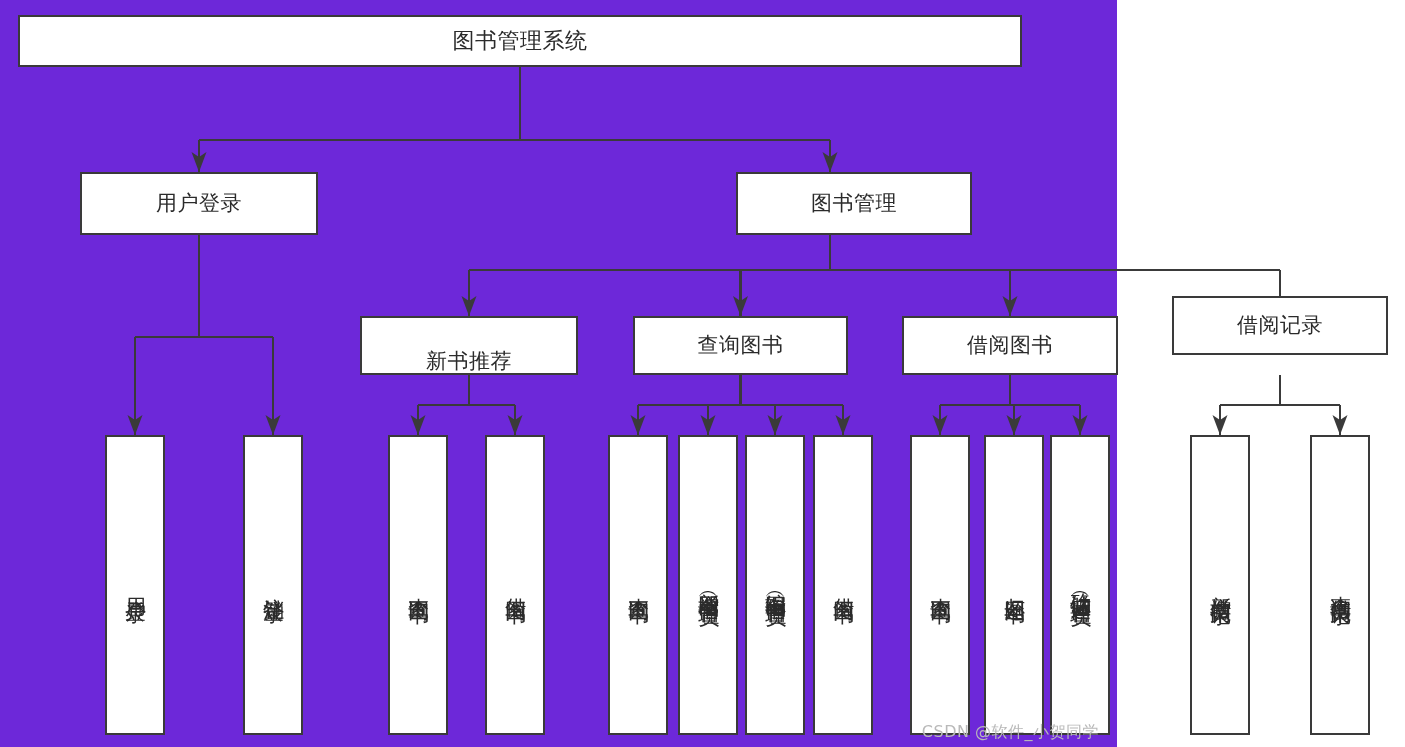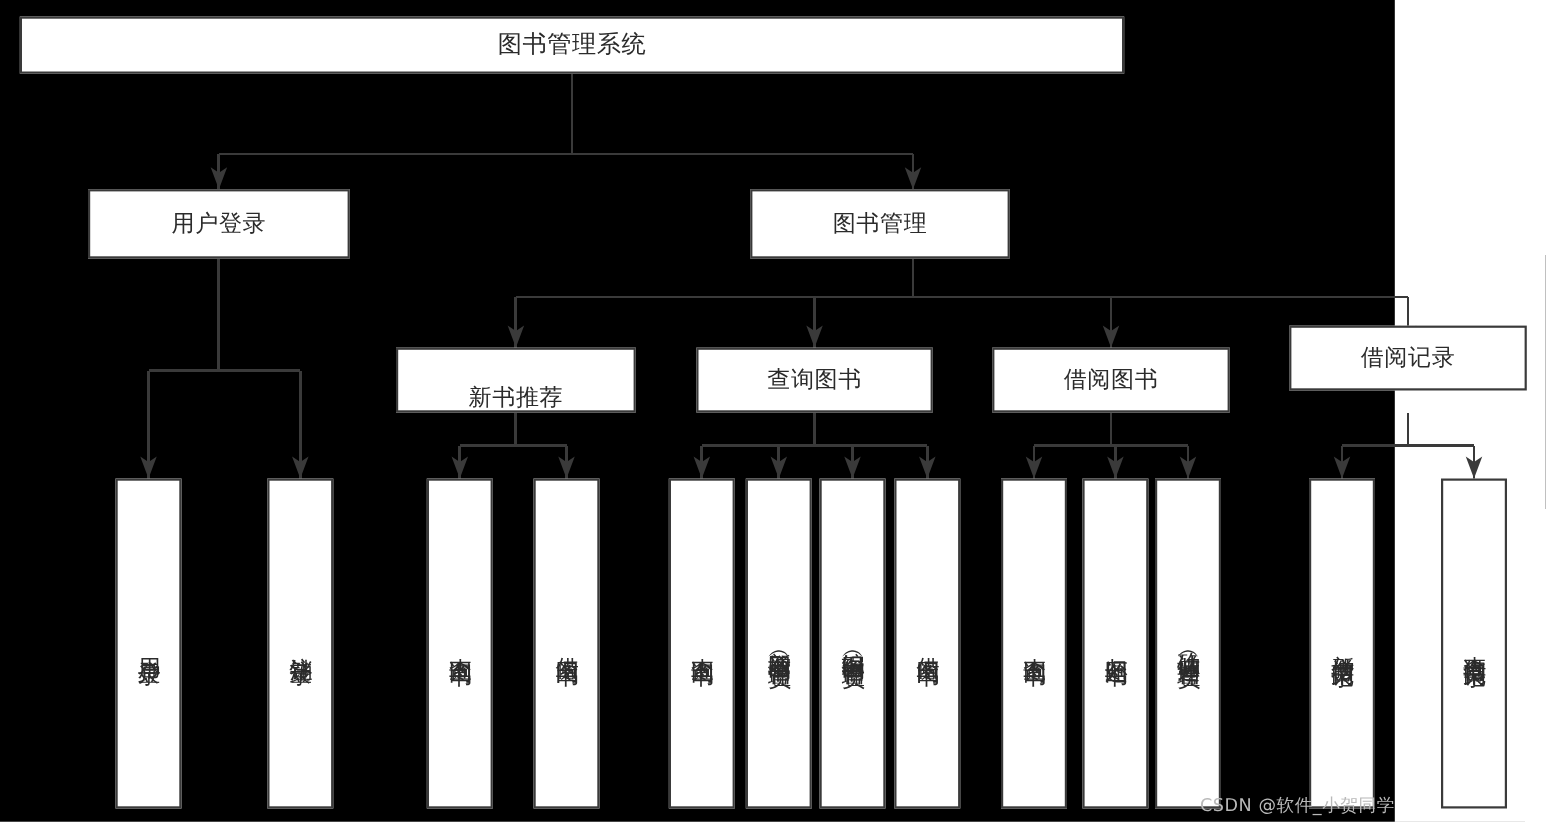--- a/index.html
+++ b/index.html
@@ -9,23 +9,23 @@
     background: #ffffff;
   }
   body {
     font-family: "DejaVu Sans", "Liberation Sans", sans-serif;
     width: 1405px;
     height: 747px;
     overflow: hidden;
   }
   #canvas {
     position: relative;
-    width: 1268px;
+    width: 1117px;
     height: 747px;
-    background: #000000;
+    background: #6d28d9;
   }
   #edges {
     position: absolute;
     left: 0;
     top: 0;
     width: 1405px;
     height: 747px;
     pointer-events: none;
   }
   .node {
@@ -63,21 +63,21 @@
   .node.vert .label {
     writing-mode: vertical-rl;
     text-orientation: upright;
     font-size: 21px;
     line-height: 1.12;
     letter-spacing: 2px;
     max-height: 100%;
   }
   .watermark {
     position: absolute;
-    right: 0;
+    right: 18px;
     bottom: 4px;
     font-size: 16px;
     color: #b9b9b9;
     letter-spacing: 0.5px;
     white-space: nowrap;
     z-index: 3;
     font-family: "DejaVu Sans", "Liberation Sans", sans-serif;
   }
 </style>
 </head>
@@ -140,21 +140,21 @@
       <path d="M 1332.5 415 L 1340 435 L 1347.5 415 L 1340 420 Z" fill="#3a3a3a"></path>
     </svg>
 
   <div id="node-layer">
       <div class="node horiz root" style="left: 18px; top: 15px; width: 1004px; height: 52px;">
         <span class="label">图书管理系统</span>
       </div>
       <div class="node horiz" style="left: 80px; top: 172px; width: 238px; height: 63px;">
         <span class="label">用户登录</span>
       </div>
-      <div class="node horiz" style="left: 682px; top: 172px; width: 236px; height: 63px;">
+      <div class="node horiz" style="left: 736px; top: 172px; width: 236px; height: 63px;">
         <span class="label">图书管理</span>
       </div>
       <div class="node horiz" style="left: 360px; top: 316px; width: 218px; height: 59px; align-items: flex-end;">
         <span class="label">新书推荐</span>
       </div>
       <div class="node horiz" style="left: 633px; top: 316px; width: 215px; height: 59px;">
         <span class="label">查询图书</span>
       </div>
       <div class="node horiz" style="left: 902px; top: 316px; width: 216px; height: 59px;">
         <span class="label">借阅图书</span>

